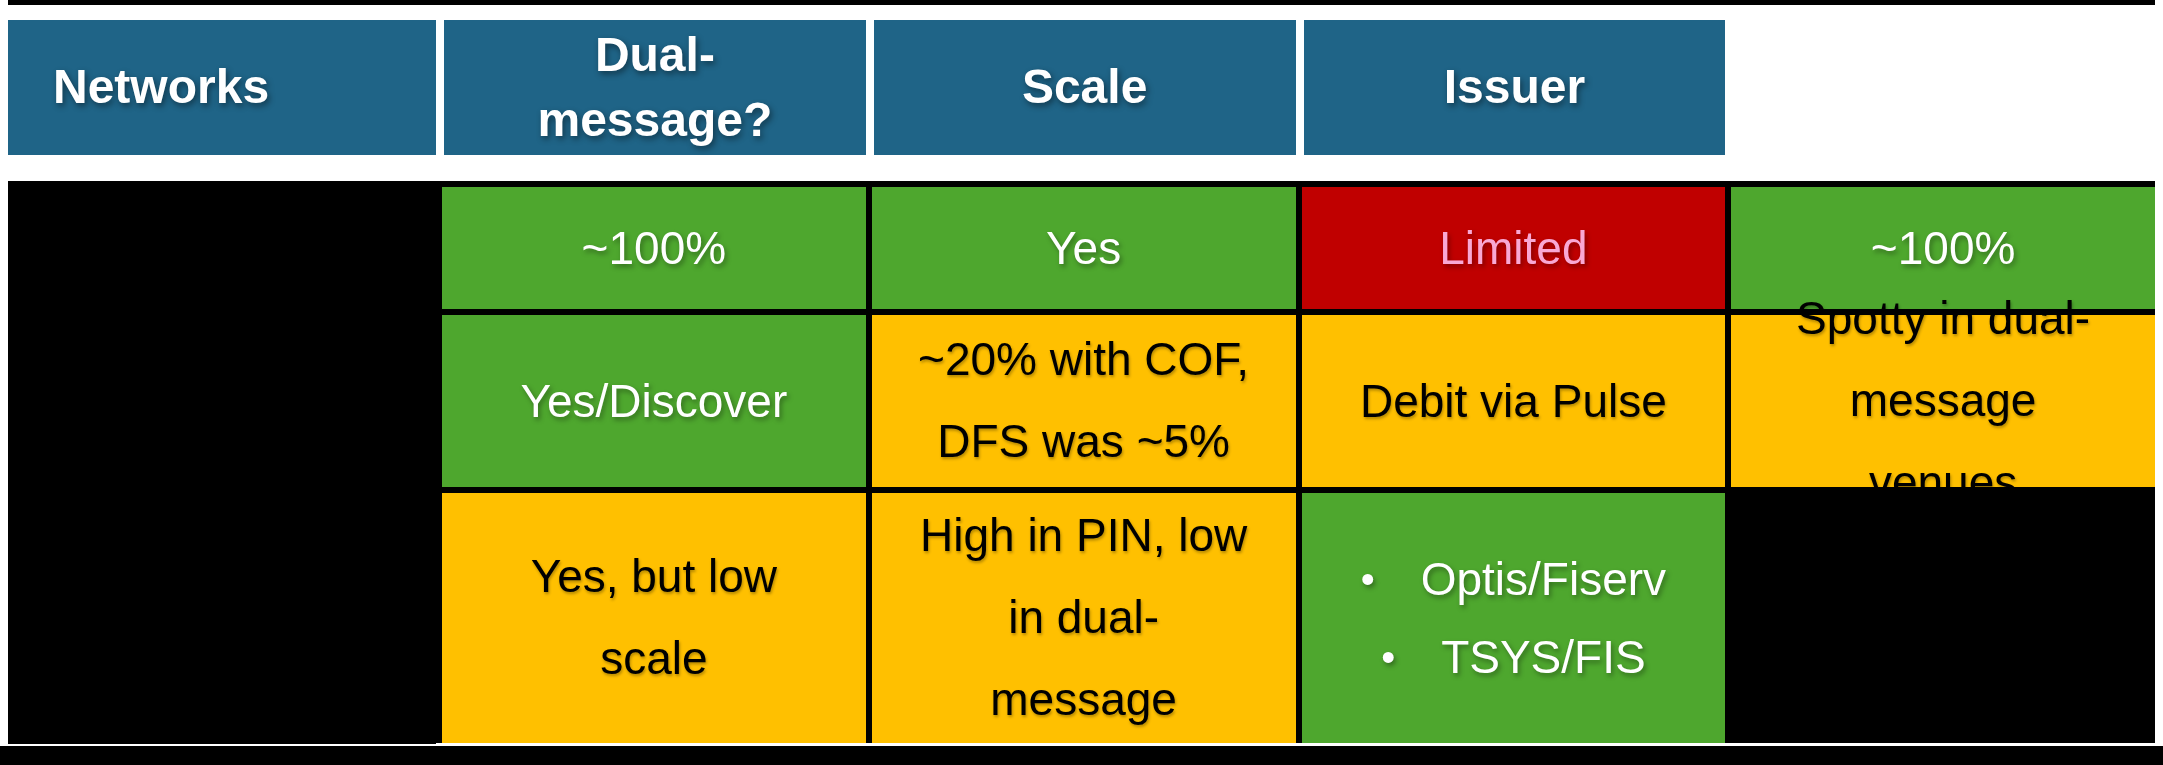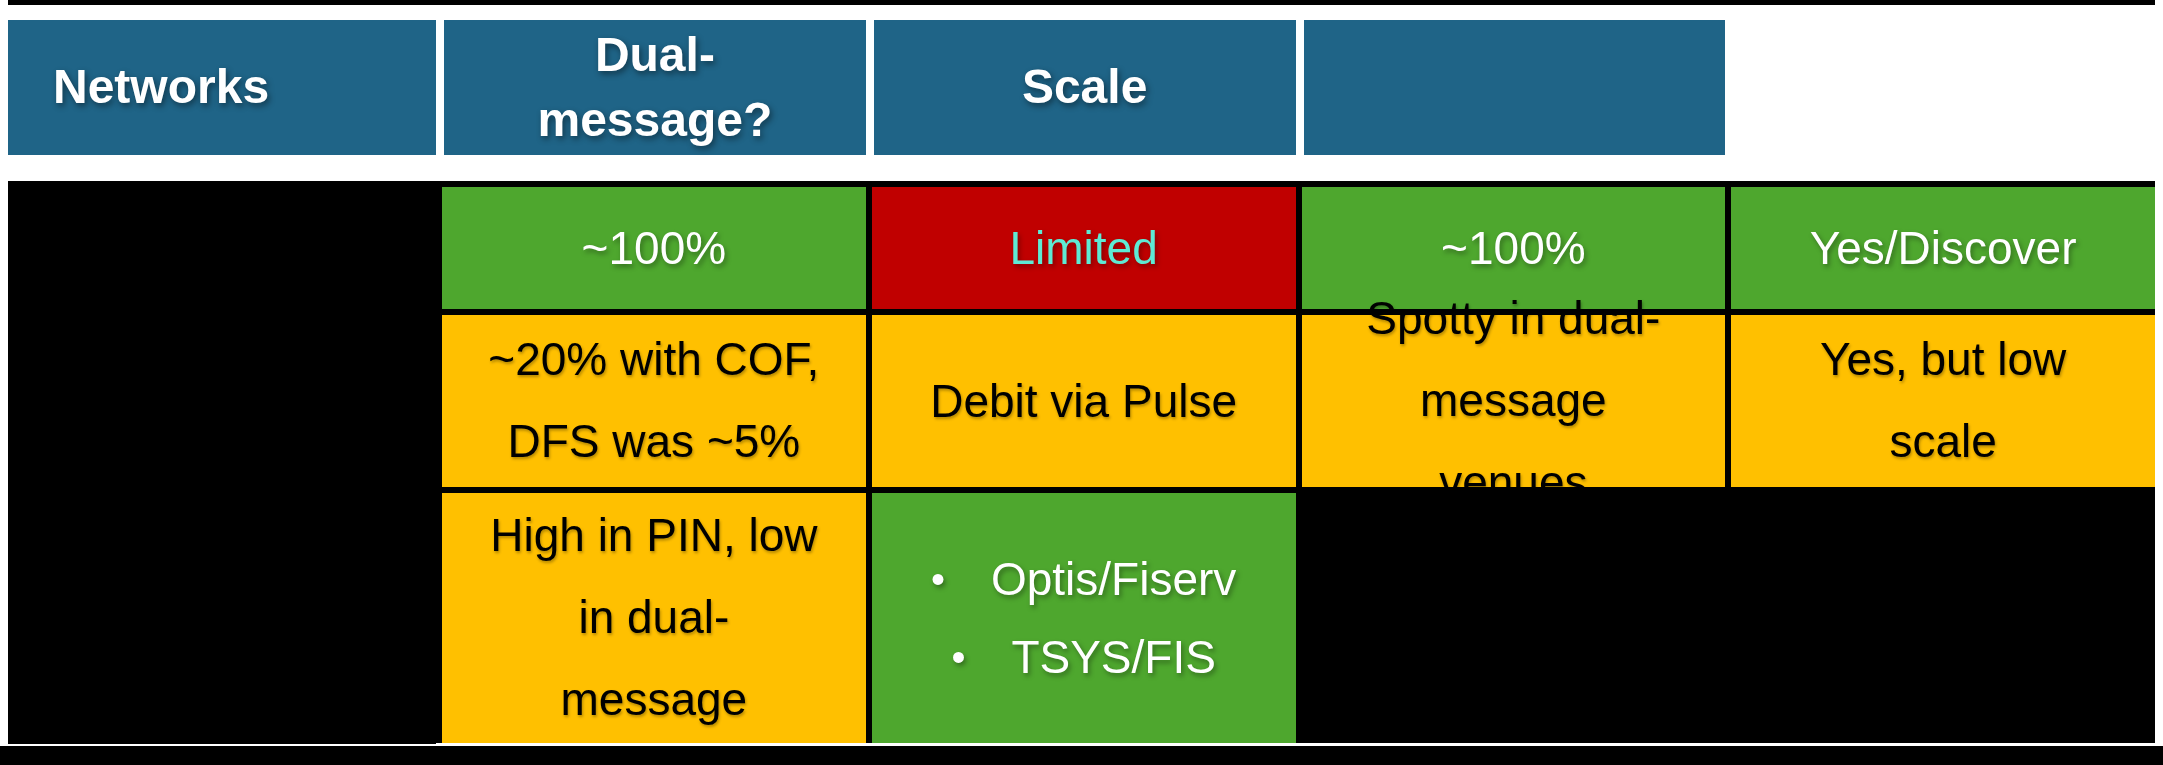--- a/index.html
+++ b/index.html
@@ -49,21 +49,21 @@
   }
   .cell {
     display: flex; flex-direction: column;
     align-items: center; justify-content: center;
     text-align: center;
     font-size: 46px;
     padding: 0 10px;
   }
   .redacted { grid-row: 1 / 4; background: #000000; }
   .s-green { background: #4EA72E; color: #ffffff; text-shadow: 2px 3px 5px rgba(0,0,0,0.35); }
-  .s-red   { background: #C00000; color: #5eead4; text-shadow: 2px 3px 5px rgba(0,0,0,0.35); }
+  .s-red   { background: #C00000; color: #f9a8d4; text-shadow: 2px 3px 5px rgba(0,0,0,0.35); }
   .s-amber { background: #FFC000; color: #000000; text-shadow: 1px 2px 3px rgba(0,0,0,0.30); }
   .stack div { line-height: 1.78; }
   .bullet-line { line-height: 1.0; margin: 16px 0; display: flex; align-items: center; justify-content: center; }
   .bullet { margin-right: 46px; font-size: 40px; }
 
   
   .bottom-bar { height: 21px; width: 2163px; background: #000000; }
   .connector { position: absolute; left: 8px; top: 740px; width: 428px; height: 4px; background: #000000; }
 </style>
 </head>
@@ -79,31 +79,35 @@
       <div>Networks</div>
     </div>
     <div class="th">
       <div>Dual-</div>
       <div>message?</div>
     </div>
     <div class="th">
       <div>Scale</div>
     </div>
     <div class="th">
+      <div>Issuer</div>
     </div>
   </div>
 
   <div class="spacer16"></div>
 
   <div class="body-grid">
 
     <div class="cell redacted"></div>
 
     <div class="cell s-green">
       <div>~100%</div>
+    </div>
+    <div class="cell s-green">
+      <div>Yes</div>
     </div>
     <div class="cell s-red">
       <div>Limited</div>
     </div>
 
     <div class="cell s-green">
       <div>~100%</div>
     </div>
     <div class="cell s-green">
       <div>Yes/Discover</div>

